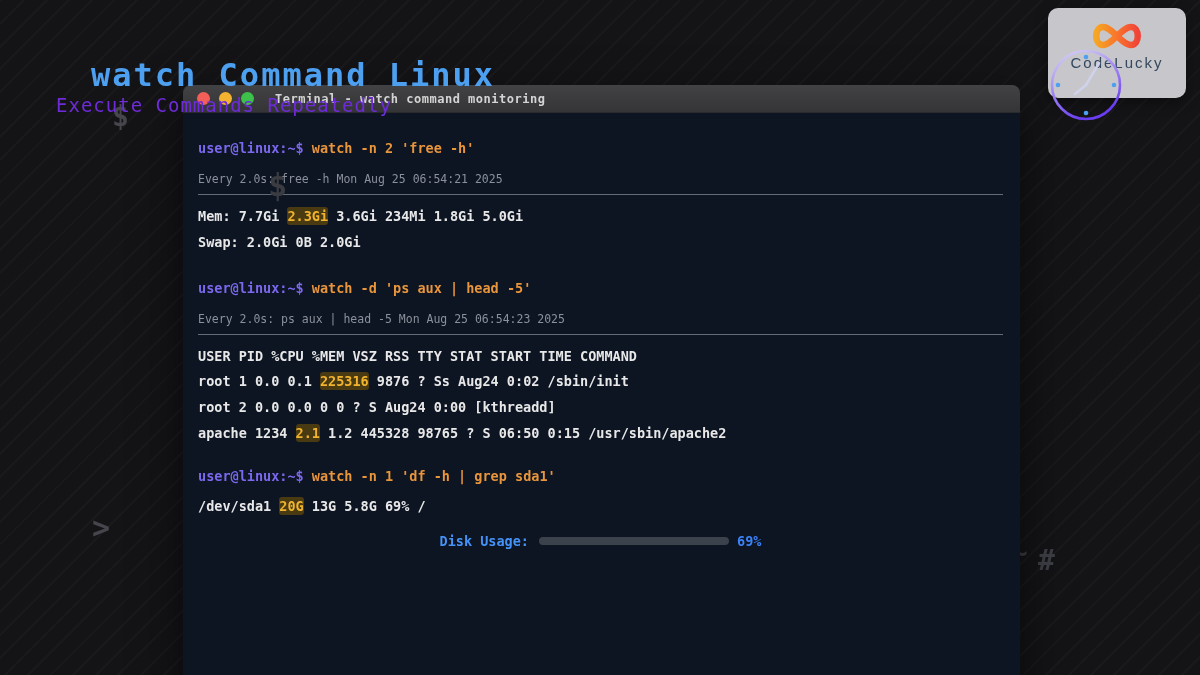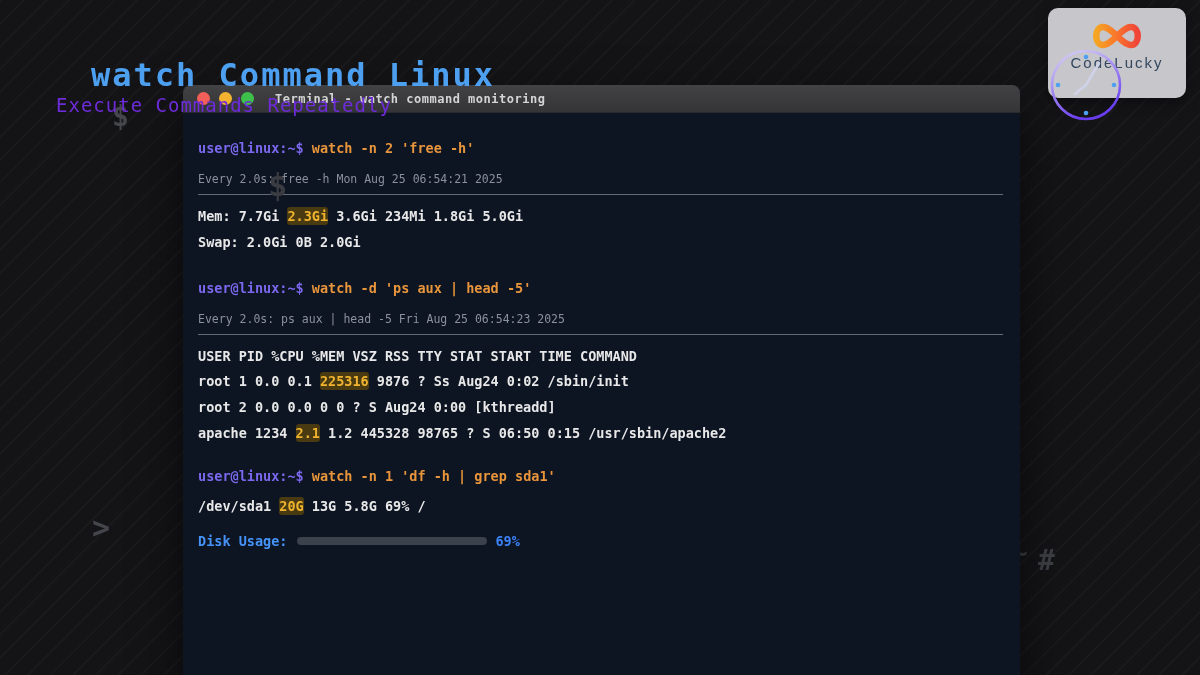--- a/index.html
+++ b/index.html
@@ -71,21 +71,21 @@
   .watch-header { font-size:11.5px; color:#8b919c; margin-top:15px; line-height:14px; }
   .separator { border:none; border-top:1px solid rgba(175,180,190,.55); margin-top:8px; }
 
   .out-block { margin-top:9px; }
   .out-line { font-size:13.5px; font-weight:bold; color:#e8e8e8; line-height:25.8px; white-space:pre; }
   .hl { background:#4a3a12; color:#f0b42e; padding:1px 0; border-radius:3px; }
 
   .gap-lg { margin-top:23px; }
   .gap-md { margin-top:20px; }
 
-  .disk-row { display:flex; align-items:center; margin-top:8px; height:26px; }
+  .disk-row { display:flex; align-items:center; margin-top:8px; height:26px;justify-content:center; }
   .disk-label { font-size:13.5px; font-weight:bold; color:#4593f8; }
   .disk-bar-track {
     width:190px; height:8px; background:#3c424b; border-radius:4px;
     margin-left:10px; overflow:hidden; position:relative;
   }
   .disk-bar-fill {
     height:100%; border-radius:4px;
     background:linear-gradient(90deg,#2ecc71 0%,#b8cc33 30%,#f1c40f 50%,#e67e22 75%,#e74c3c 100%);
   }
   .disk-pct { font-size:13.5px; font-weight:bold; color:#3b82f6; margin-left:8px; }
@@ -151,21 +151,21 @@
 
     <div class="out-block">
       <div class="out-line"><span>Mem: 7.7Gi </span><span class="hl">2.3Gi</span><span> 3.6Gi 234Mi 1.8Gi 5.0Gi</span></div>
       <div class="out-line">Swap: 2.0Gi 0B 2.0Gi</div>
     </div>
 
     <div class="cmd-line gap-lg">
       <span class="prompt">user@linux:~$</span>
       <span class="command"> <span>watch -d 'ps aux | head -5'</span></span>
     </div>
-    <div class="watch-header">Every 2.0s: ps aux | head -5 Fri Aug 25 06:54:23 2025</div>
+    <div class="watch-header">Every 2.0s: ps aux | head -5 Mon Aug 25 06:54:23 2025</div>
     <hr class="separator">
 
     <div class="out-block">
       <div class="out-line">USER PID %CPU %MEM VSZ RSS TTY STAT START TIME COMMAND</div>
       <div class="out-line"><span>root 1 0.0 0.1 </span><span class="hl">225316</span><span> 9876 ? Ss Aug24 0:02 /sbin/init</span></div>
       <div class="out-line">root 2 0.0 0.0 0 0 ? S Aug24 0:00 [kthreadd]</div>
       <div class="out-line"><span>apache 1234 </span><span class="hl">2.1</span><span> 1.2 445328 98765 ? S 06:50 0:15 /usr/sbin/apache2</span></div>
     </div>
 
     <div class="cmd-line gap-md">

